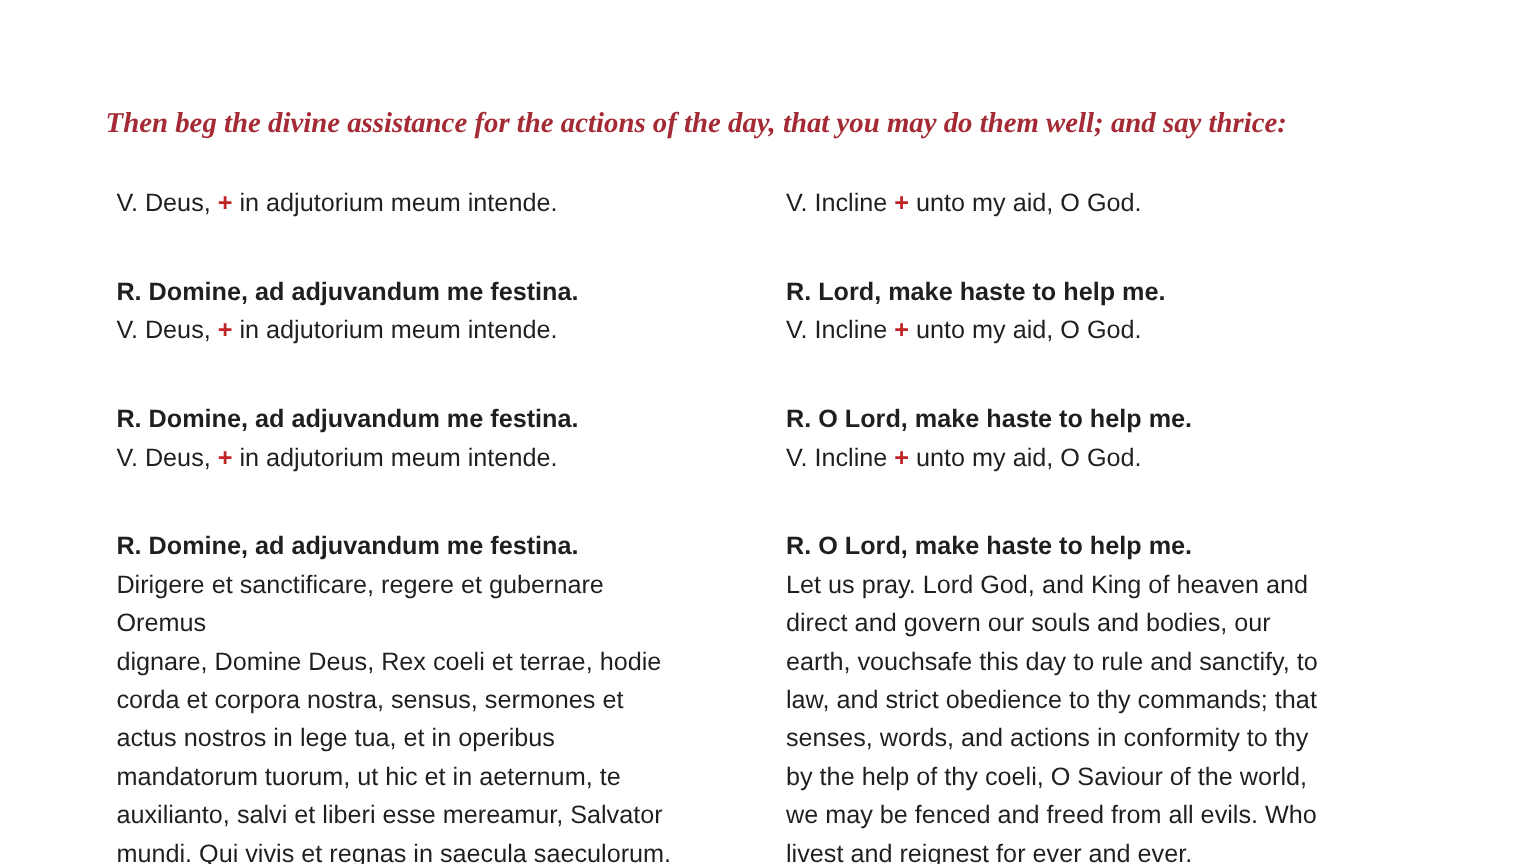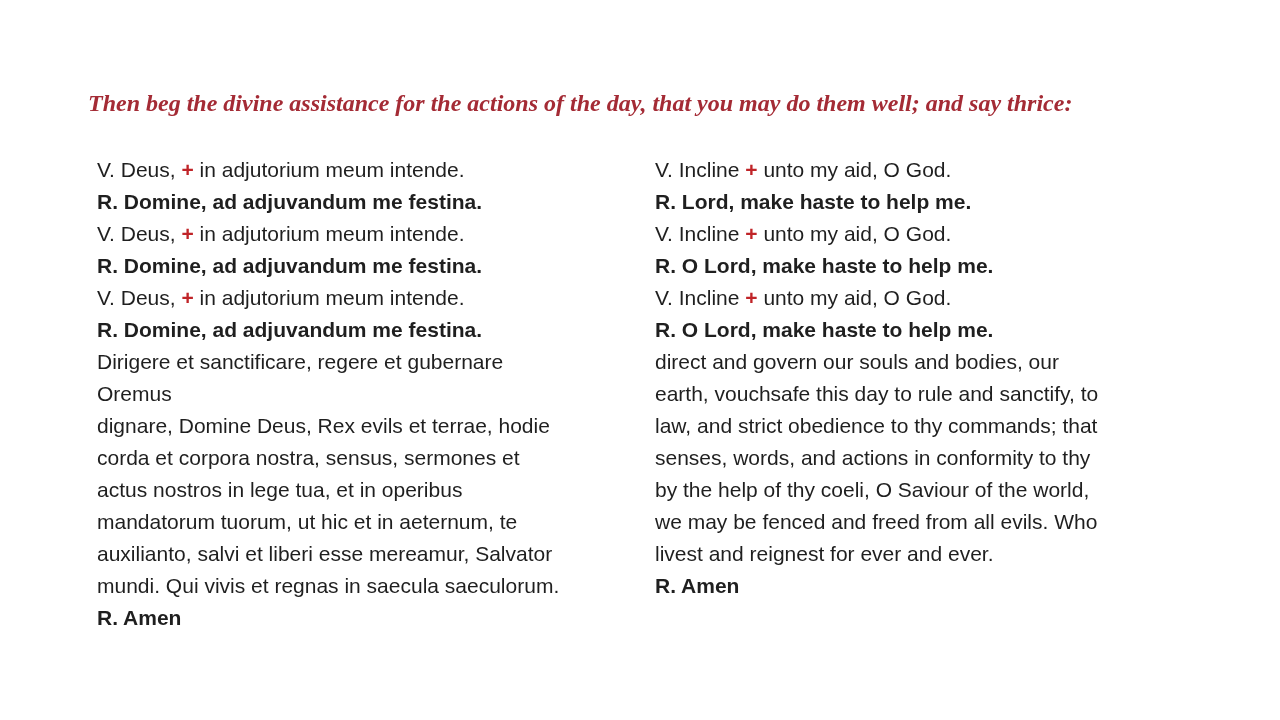--- a/index.html
+++ b/index.html
@@ -32,55 +32,56 @@
     position: absolute;
     top: 154px;
     width: 552px;
     font-size: 21px;
     line-height: 32px;
     color: var(--text-black, #1f1f1f);
   }
   .col-0 { left: 97px; }
   .col-1 { left: 655px; }
   .line { white-space: nowrap; }
-  .line.response { font-weight: bold; }
+  .line.response { font-weight: bold; margin-top: 42px; }
   .cross {
     color: var(--cross-red, #c02428);
     font-weight: bold;
   }
 </style>
 </head>
 <body>
 
 <div class="slide">
   <div class="heading">Then beg the divine assistance for the actions of the day, that you may do them well; and say thrice:</div>
   <div class="col col-0">
       <div class="line versicle"><span>V. Deus, </span><span class="cross">+</span><span> in adjutorium meum intende.</span></div>
       <div class="line response"><span>R. Domine, ad adjuvandum me festina.</span></div>
       <div class="line versicle"><span>V. Deus, </span><span class="cross">+</span><span> in adjutorium meum intende.</span></div>
       <div class="line response"><span>R. Domine, ad adjuvandum me festina.</span></div>
       <div class="line versicle"><span>V. Deus, </span><span class="cross">+</span><span> in adjutorium meum intende.</span></div>
       <div class="line response"><span>R. Domine, ad adjuvandum me festina.</span></div>
       <div class="line plain"><span>Dirigere et sanctificare, regere et gubernare</span></div>
       <div class="line plain"><span>Oremus</span></div>
-      <div class="line plain"><span>dignare, Domine Deus, Rex evils et terrae, hodie</span></div>
+      <div class="line plain"><span>dignare, Domine Deus, Rex coeli et terrae, hodie</span></div>
       <div class="line plain"><span>corda et corpora nostra, sensus, sermones et</span></div>
       <div class="line plain"><span>actus nostros in lege tua, et in operibus</span></div>
       <div class="line plain"><span>mandatorum tuorum, ut hic et in aeternum, te</span></div>
       <div class="line plain"><span>auxilianto, salvi et liberi esse mereamur, Salvator</span></div>
       <div class="line plain"><span>mundi. Qui vivis et regnas in saecula saeculorum.</span></div>
       <div class="line response"><span>R. Amen</span></div>
     </div>
   <div class="col col-1">
       <div class="line versicle"><span>V. Incline </span><span class="cross">+</span><span> unto my aid, O God.</span></div>
       <div class="line response"><span>R. Lord, make haste to help me.</span></div>
       <div class="line versicle"><span>V. Incline </span><span class="cross">+</span><span> unto my aid, O God.</span></div>
       <div class="line response"><span>R. O Lord, make haste to help me.</span></div>
       <div class="line versicle"><span>V. Incline </span><span class="cross">+</span><span> unto my aid, O God.</span></div>
       <div class="line response"><span>R. O Lord, make haste to help me.</span></div>
+      <div class="line plain"><span>Let us pray. Lord God, and King of heaven and</span></div>
       <div class="line plain"><span>direct and govern our souls and bodies, our</span></div>
       <div class="line plain"><span>earth, vouchsafe this day to rule and sanctify, to</span></div>
       <div class="line plain"><span>law, and strict obedience to thy commands; that</span></div>
       <div class="line plain"><span>senses, words, and actions in conformity to thy</span></div>
       <div class="line plain"><span>by the help of thy coeli, O Saviour of the world,</span></div>
       <div class="line plain"><span>we may be fenced and freed from all evils. Who</span></div>
       <div class="line plain"><span>livest and reignest for ever and ever.</span></div>
       <div class="line response"><span>R. Amen</span></div>
     </div>
 </div>

